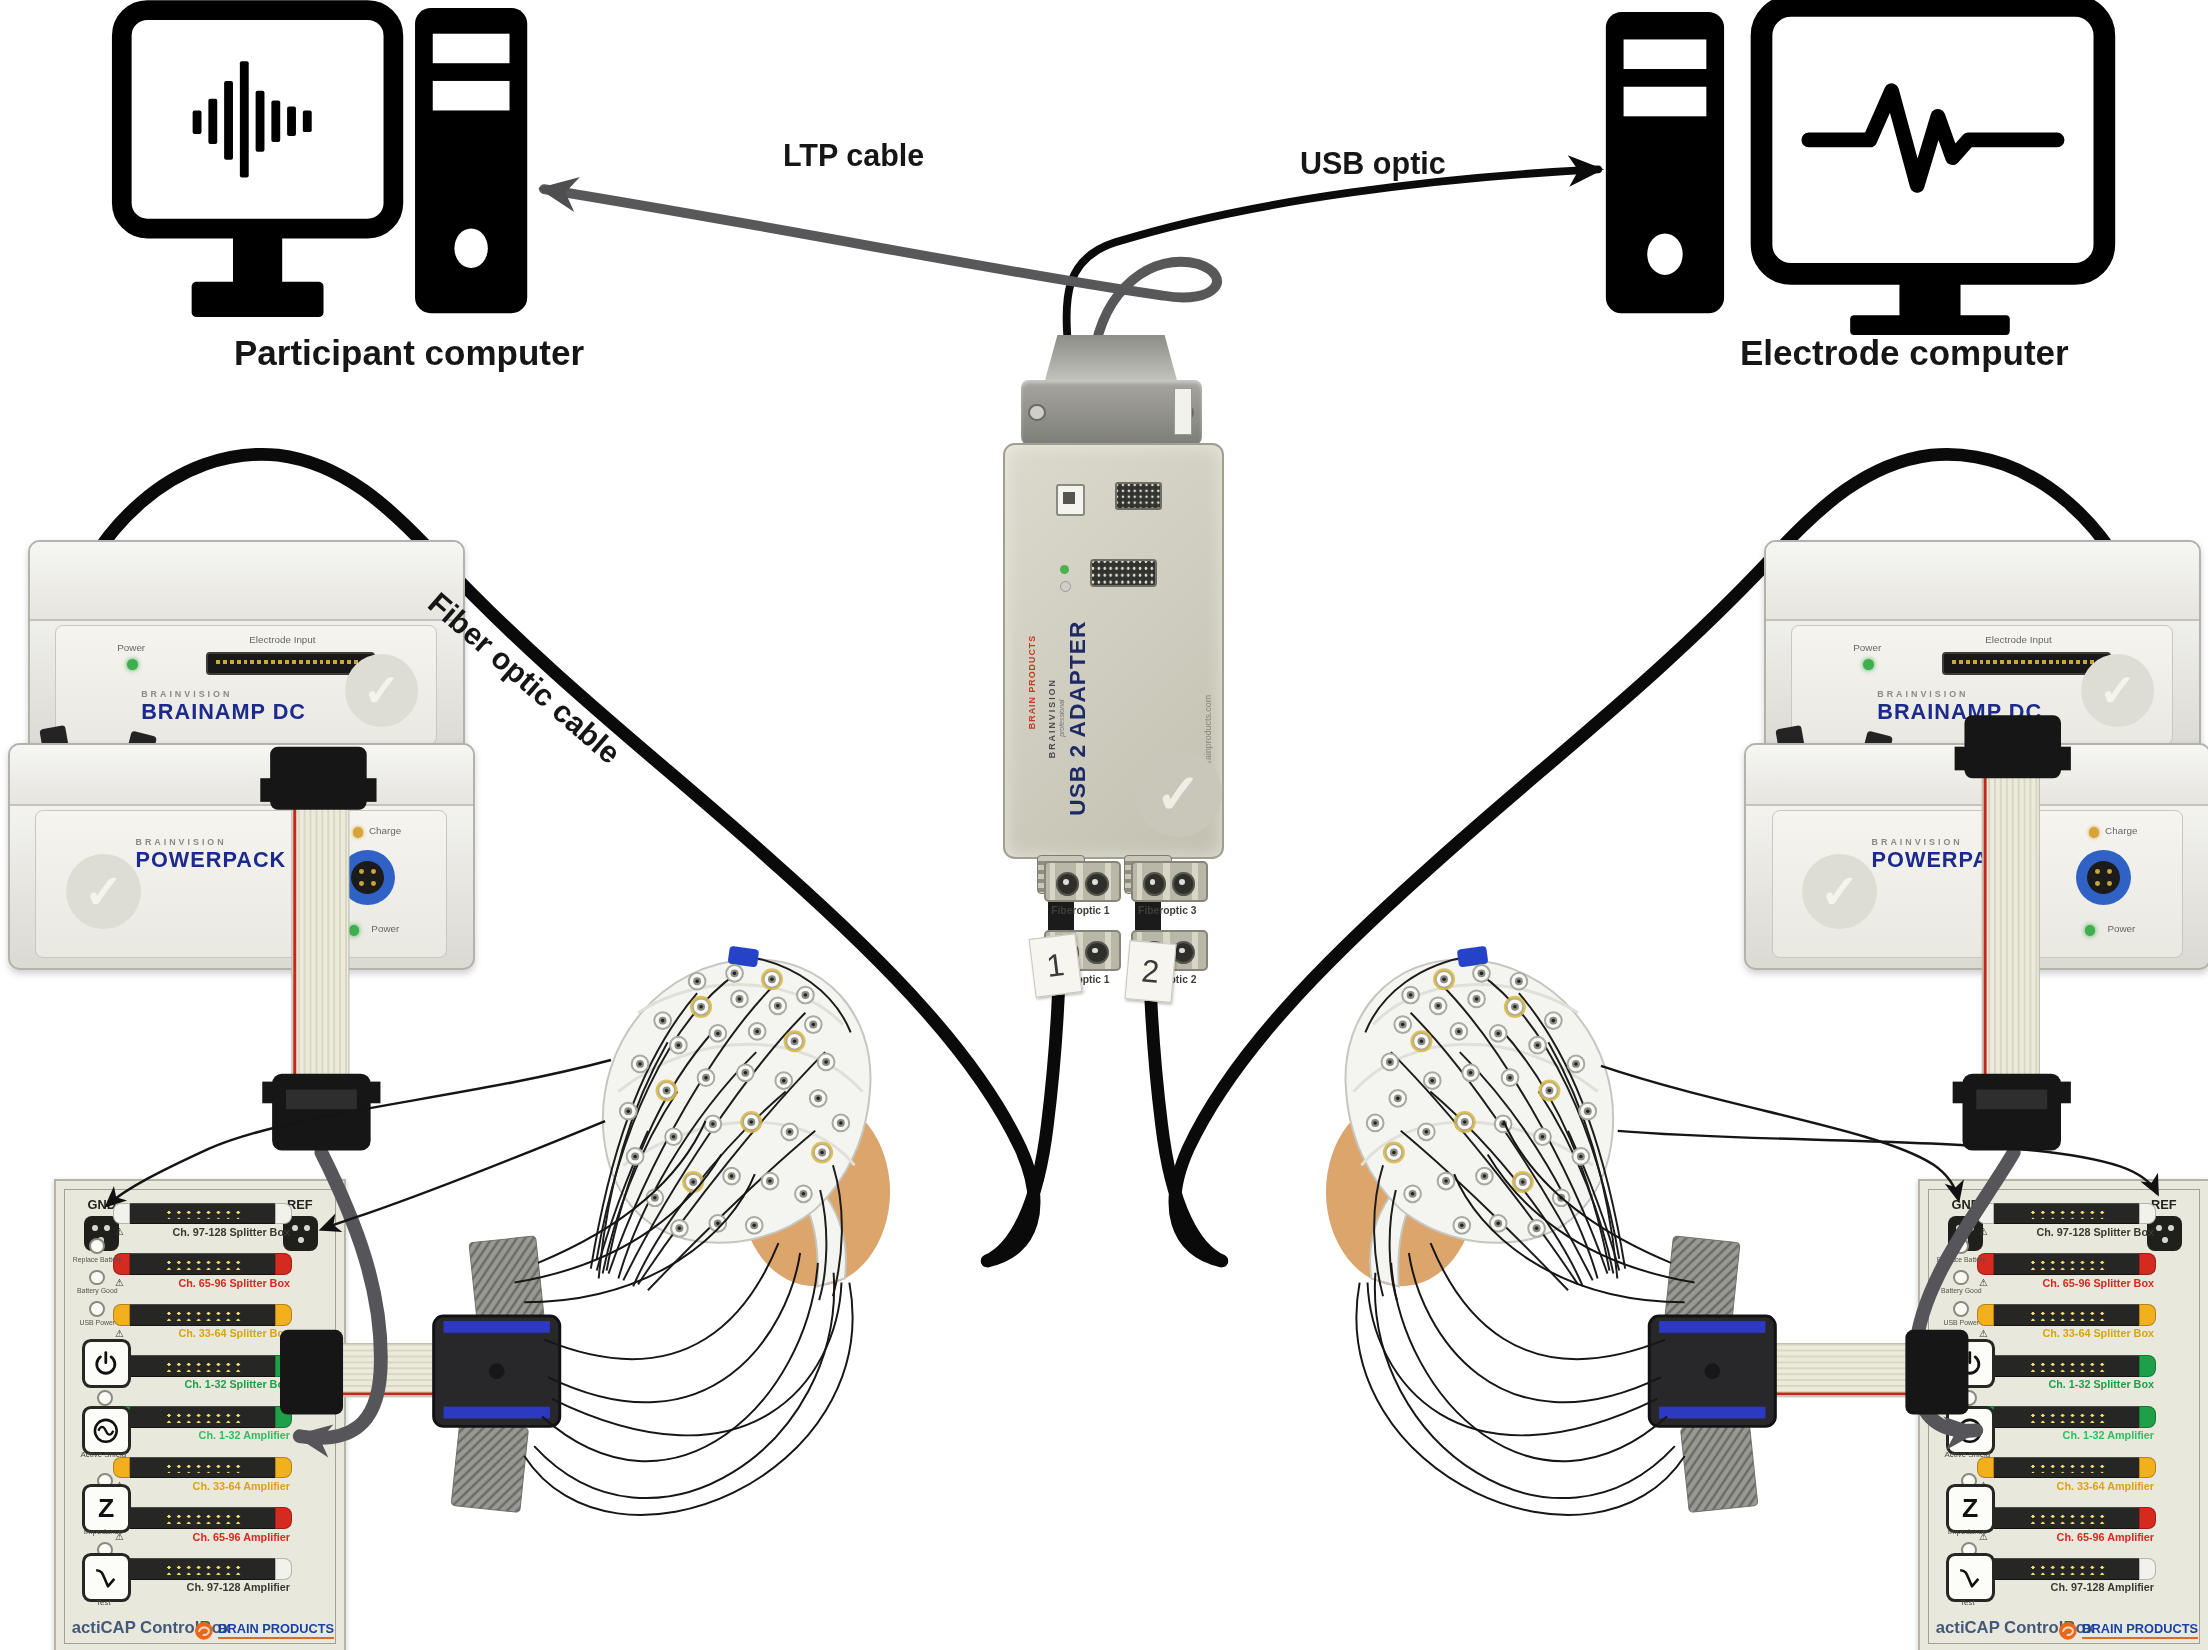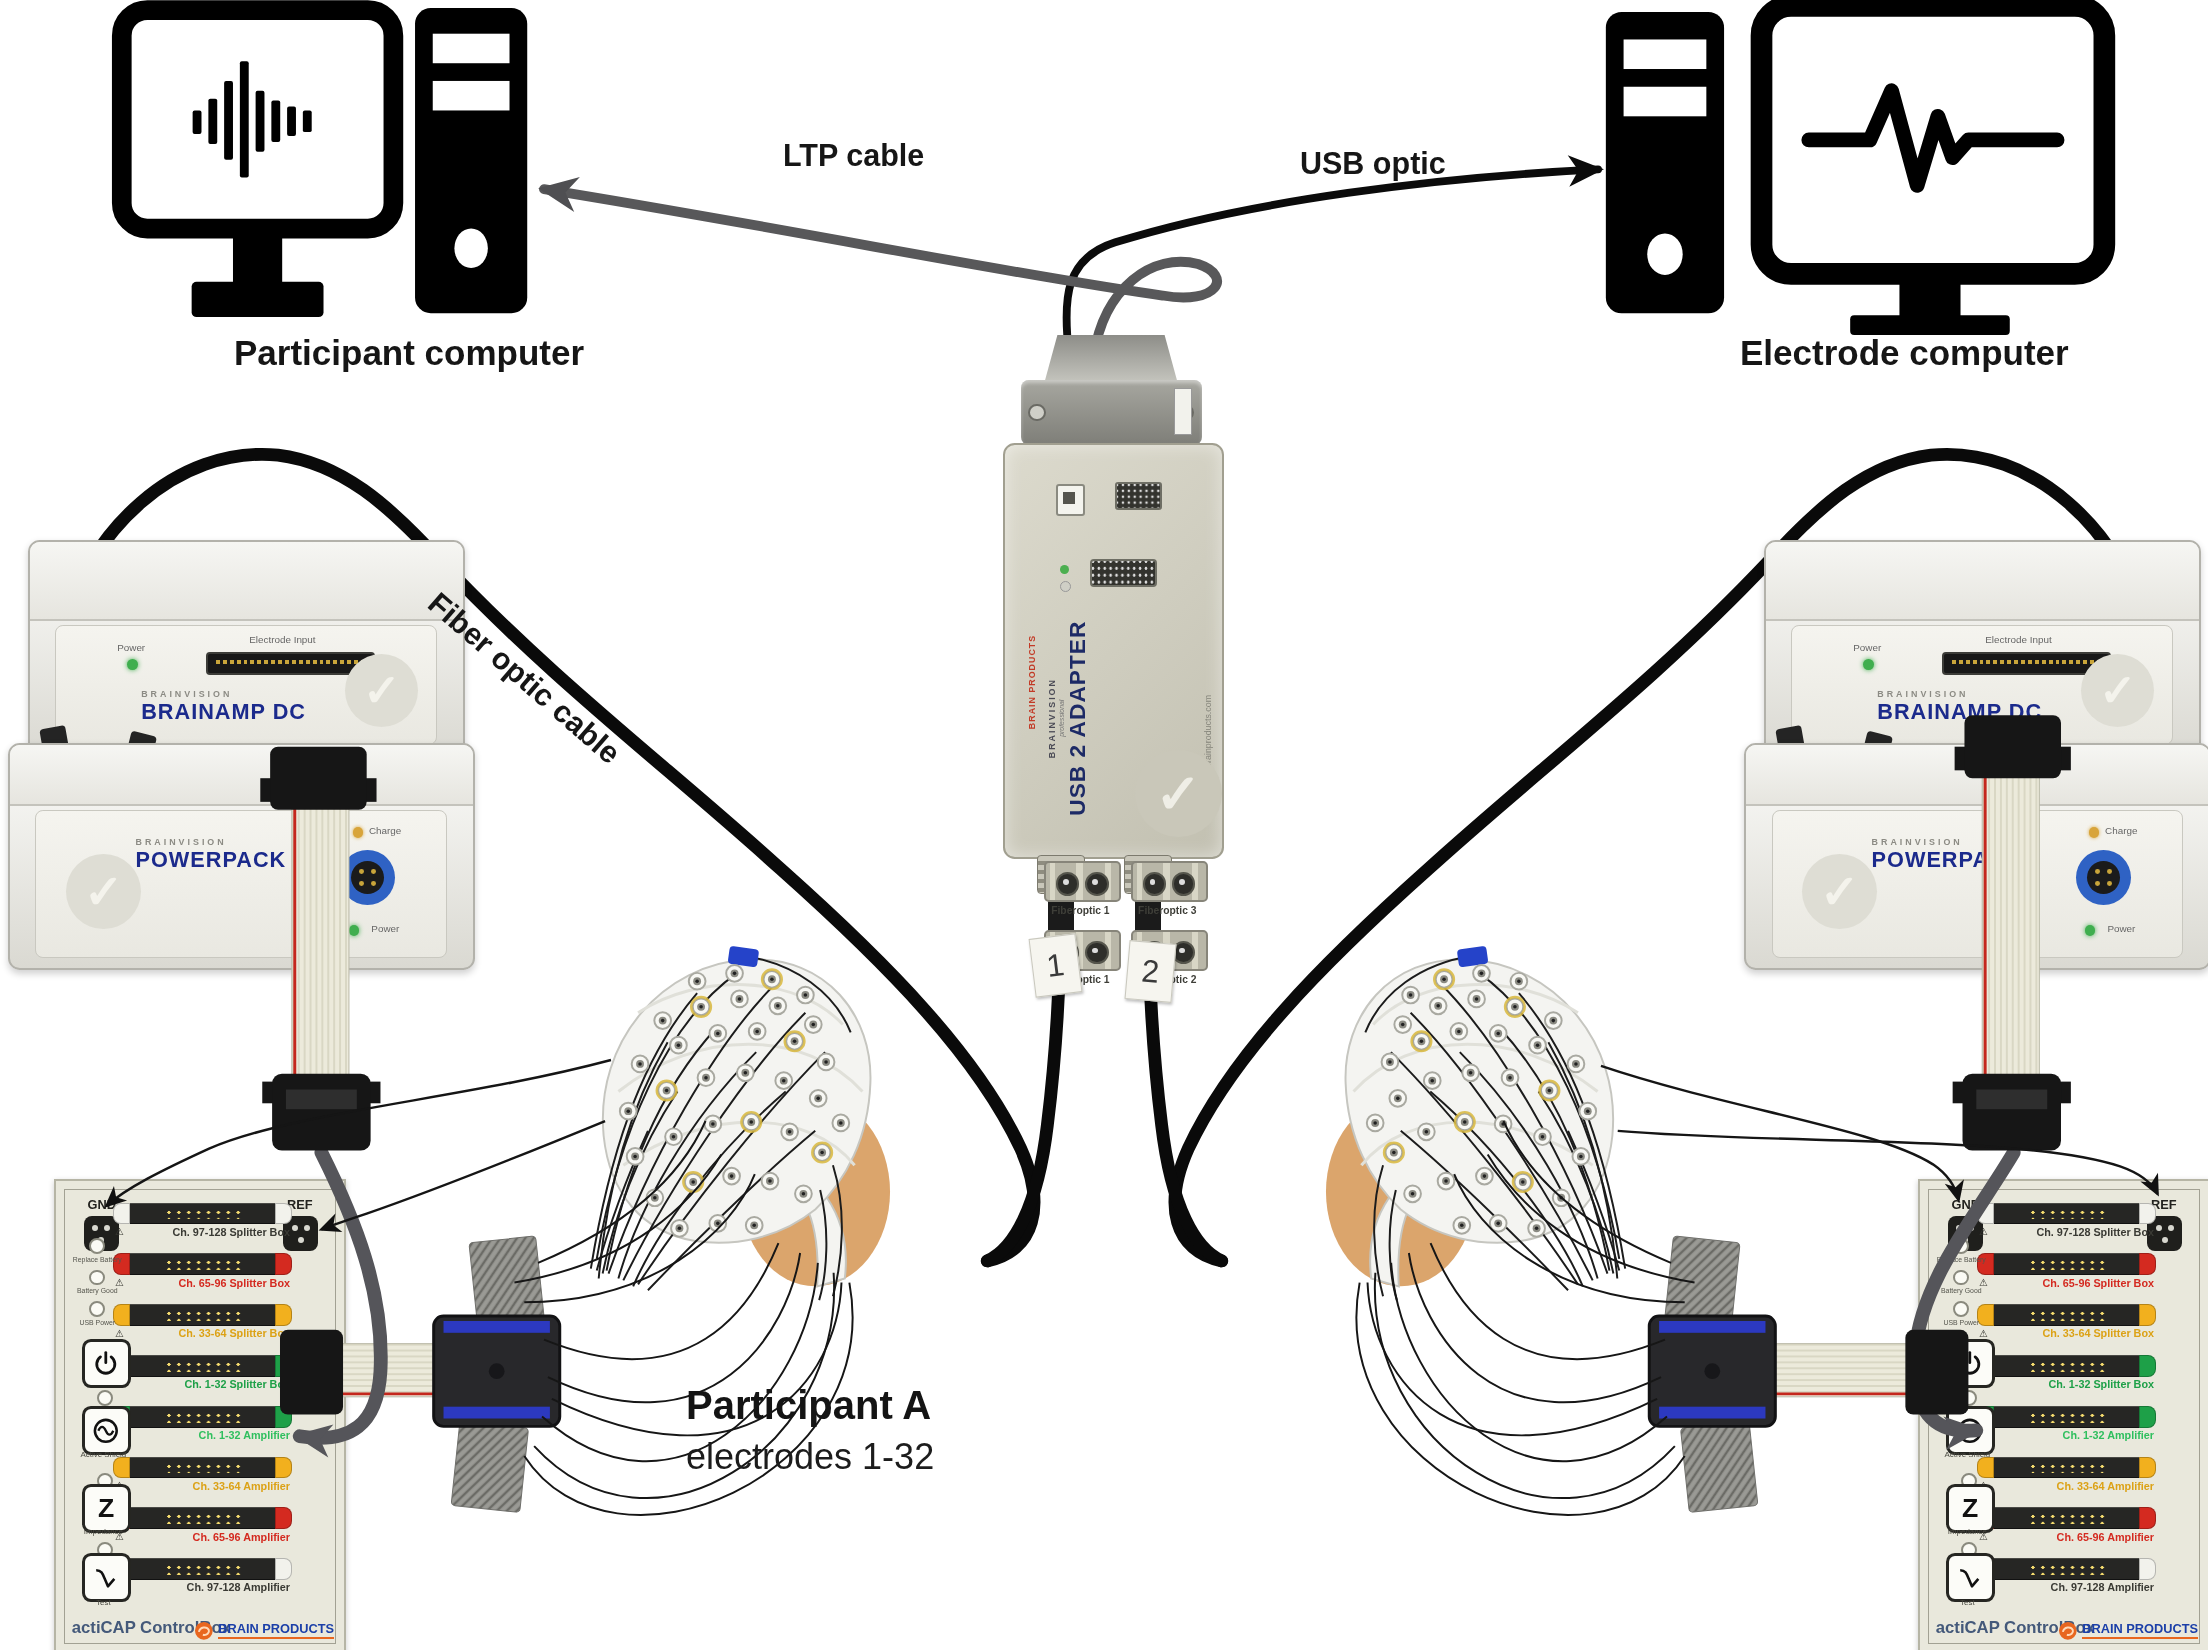--- a/index.html
+++ b/index.html
@@ -884,18 +884,14 @@
     </g>
   </svg>
 
   <div class="biglabel lbl-ltp">LTP cable</div>
   <div class="biglabel lbl-usb">USB optic</div>
   <div class="biglabel lbl-fiber">Fiber optic cable</div>
 
   <div class="cabletag tag1">1</div>
   <div class="cabletag tag2">2</div>
 
-  <div class="participant pa">
-    <div class="pname">Participant A</div>
-    <div class="pelec">electrodes 1-32</div>
-  </div>
 </div>
 
 
 </body></html>

